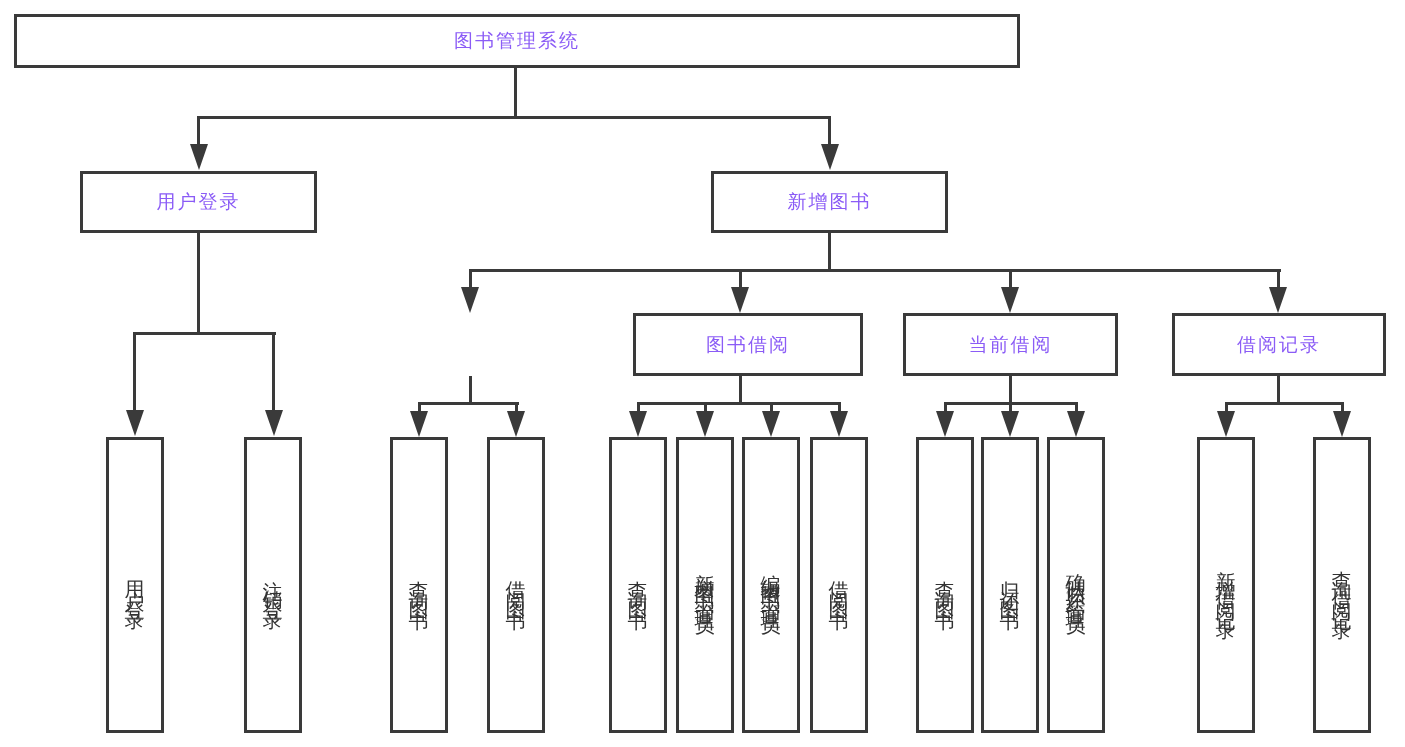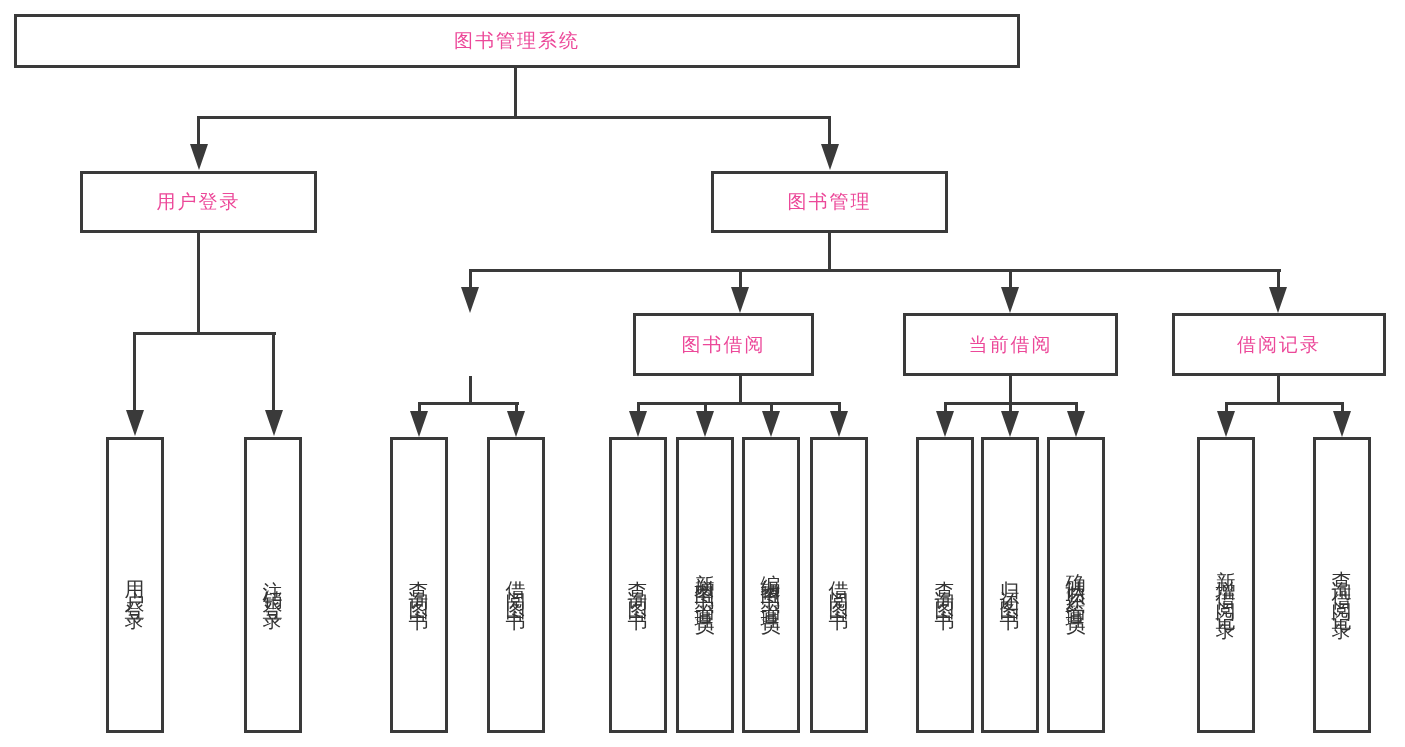--- a/index.html
+++ b/index.html
@@ -16,21 +16,21 @@
     position: absolute;
     box-sizing: border-box;
     border: 3px solid #3a3a3a;
     background: #ffffff;
     display: flex;
     align-items: center;
     justify-content: center;
   }
   .hnode .lbl {
     font-size: 19px;
-    color: #ec4899;
+    color: #8b5cf6;
     letter-spacing: 2px;
     white-space: nowrap;
   }
   
   .vnode {
     position: absolute;
     box-sizing: border-box;
     width: 58px;
     height: 296px;
     top: 437px;
@@ -83,42 +83,42 @@
   <div class="hl" style="left:197px; top:116px; width:634px;"></div>
   <div class="vl" style="left:197px; top:116px; height:32px;"></div>
   <div class="ah" style="left:190px; top:144px;"></div>
   <div class="vl" style="left:828px; top:116px; height:32px;"></div>
   <div class="ah" style="left:821px; top:144px;"></div>
 
   <div class="hnode" style="left:80px; top:171px; width:237px; height:62px;">
     <span class="lbl">用户登录</span>
   </div>
   <div class="hnode" style="left:711px; top:171px; width:237px; height:62px;">
-    <span class="lbl">图书管理</span>
+    <span class="lbl">新增图书</span>
   </div>
 
   <div class="vl" style="left:197px; top:233px; height:101px;"></div>
   <div class="hl" style="left:133px; top:332px; width:143px;"></div>
   <div class="vl" style="left:133px; top:332px; height:80px;"></div>
   <div class="ah" style="left:126px; top:410px;"></div>
   <div class="vl" style="left:272px; top:332px; height:80px;"></div>
   <div class="ah" style="left:265px; top:410px;"></div>
 
   <div class="vl" style="left:828px; top:233px; height:39px;"></div>
   <div class="hl" style="left:469px; top:269px; width:812px;"></div>
   <div class="vl" style="left:469px; top:269px; height:20px;"></div>
   <div class="ah" style="left:461px; top:287px;"></div>
   <div class="vl" style="left:739px; top:269px; height:20px;"></div>
   <div class="ah" style="left:731px; top:287px;"></div>
   <div class="vl" style="left:1009px; top:269px; height:20px;"></div>
   <div class="ah" style="left:1001px; top:287px;"></div>
   <div class="vl" style="left:1277px; top:269px; height:20px;"></div>
   <div class="ah" style="left:1269px; top:287px;"></div>
 
-  <div class="hnode" style="left:633px; top:313px; width:181px; height:63px;">
+  <div class="hnode" style="left:633px; top:313px; width:230px; height:63px;">
     <span class="lbl">图书借阅</span>
   </div>
   <div class="hnode" style="left:903px; top:313px; width:215px; height:63px;">
     <span class="lbl">当前借阅</span>
   </div>
   <div class="hnode" style="left:1172px; top:313px; width:214px; height:63px;">
     <span class="lbl">借阅记录</span>
   </div>
 
   <div class="vl" style="left:469px; top:376px; height:29px;"></div>

